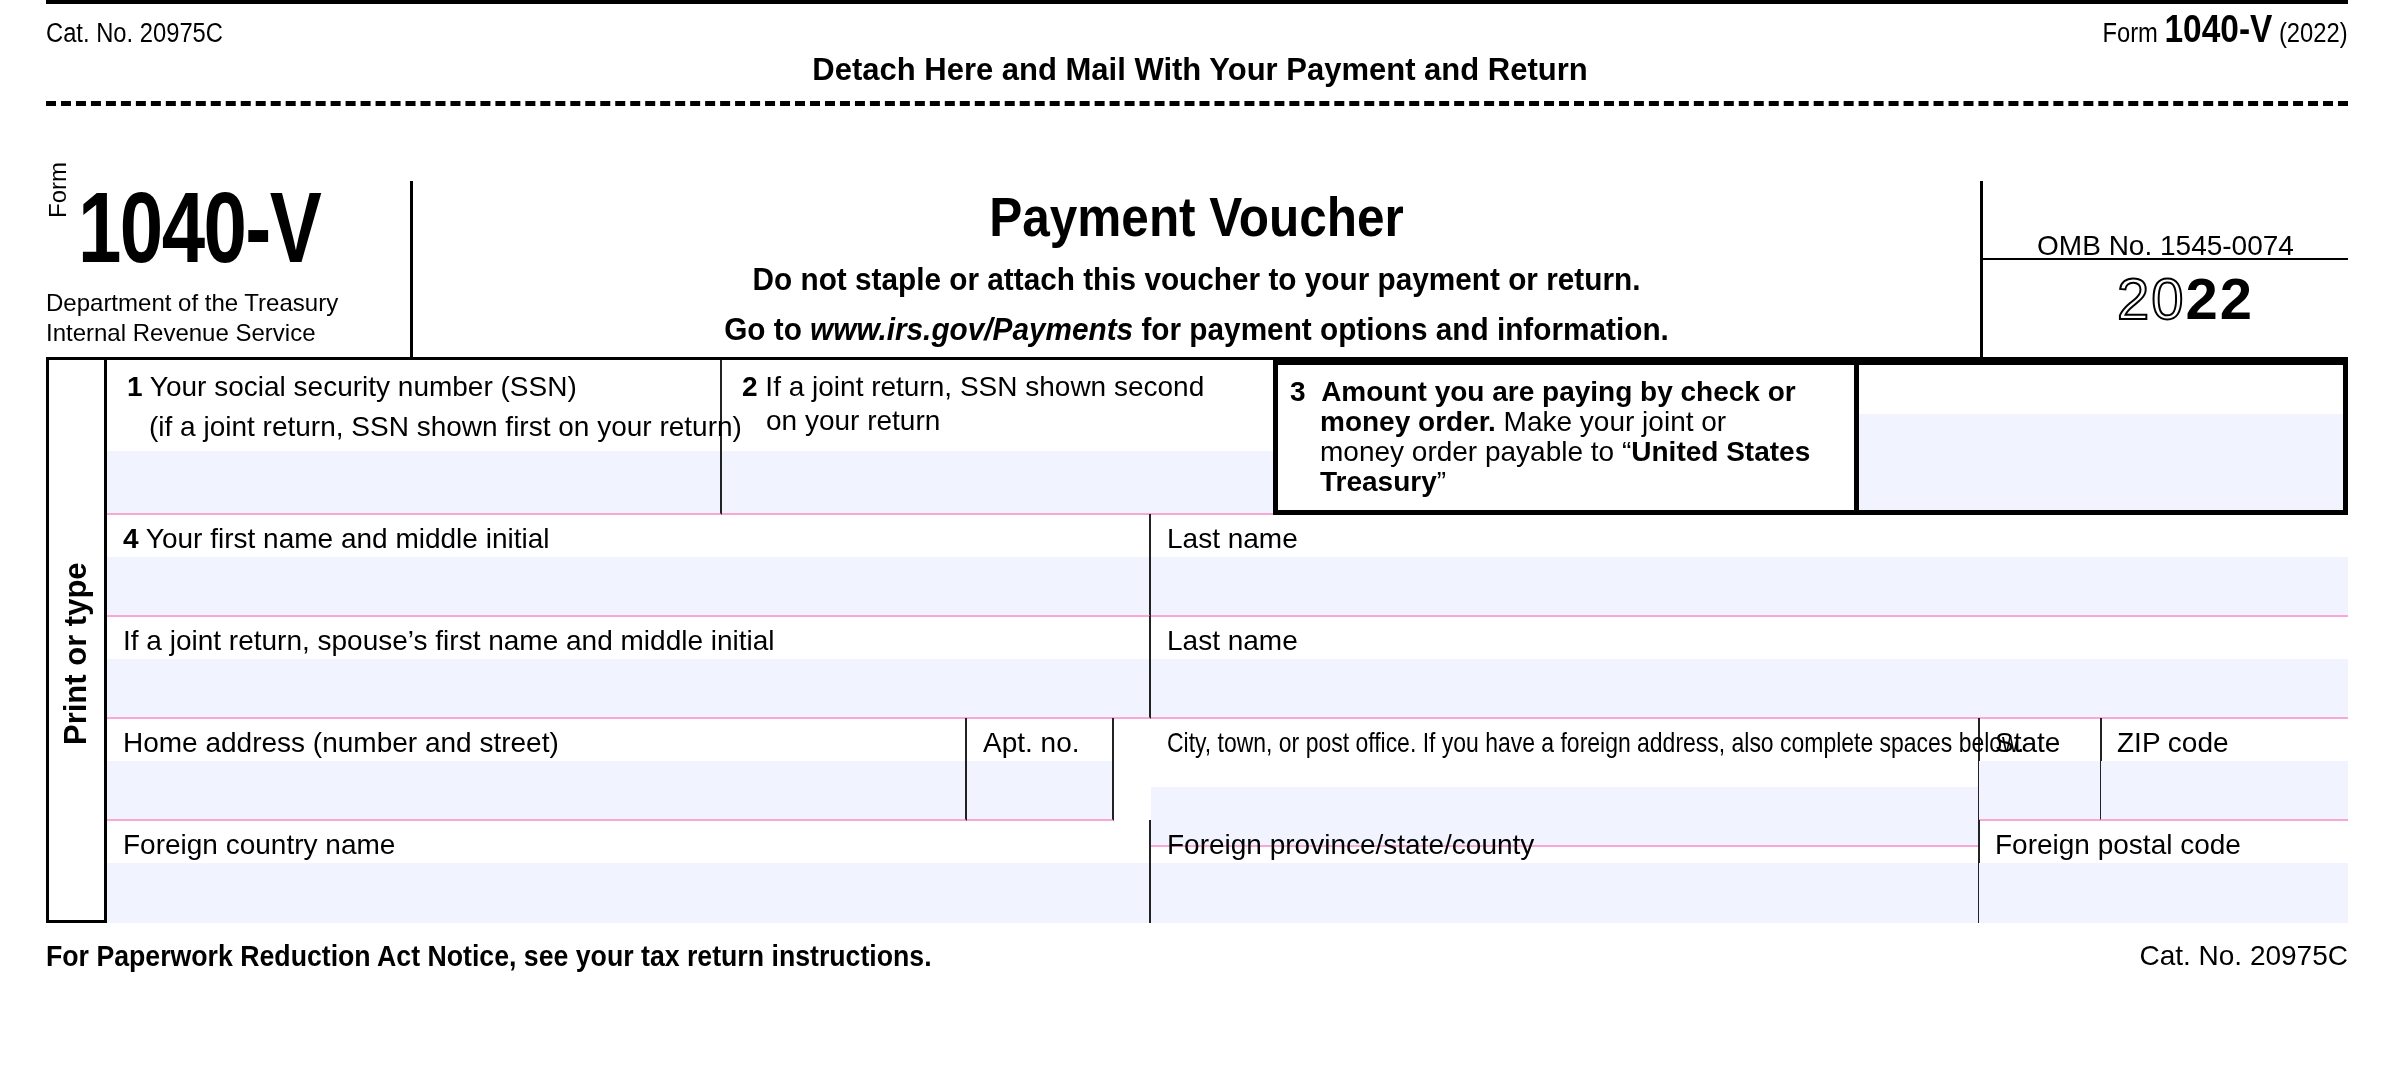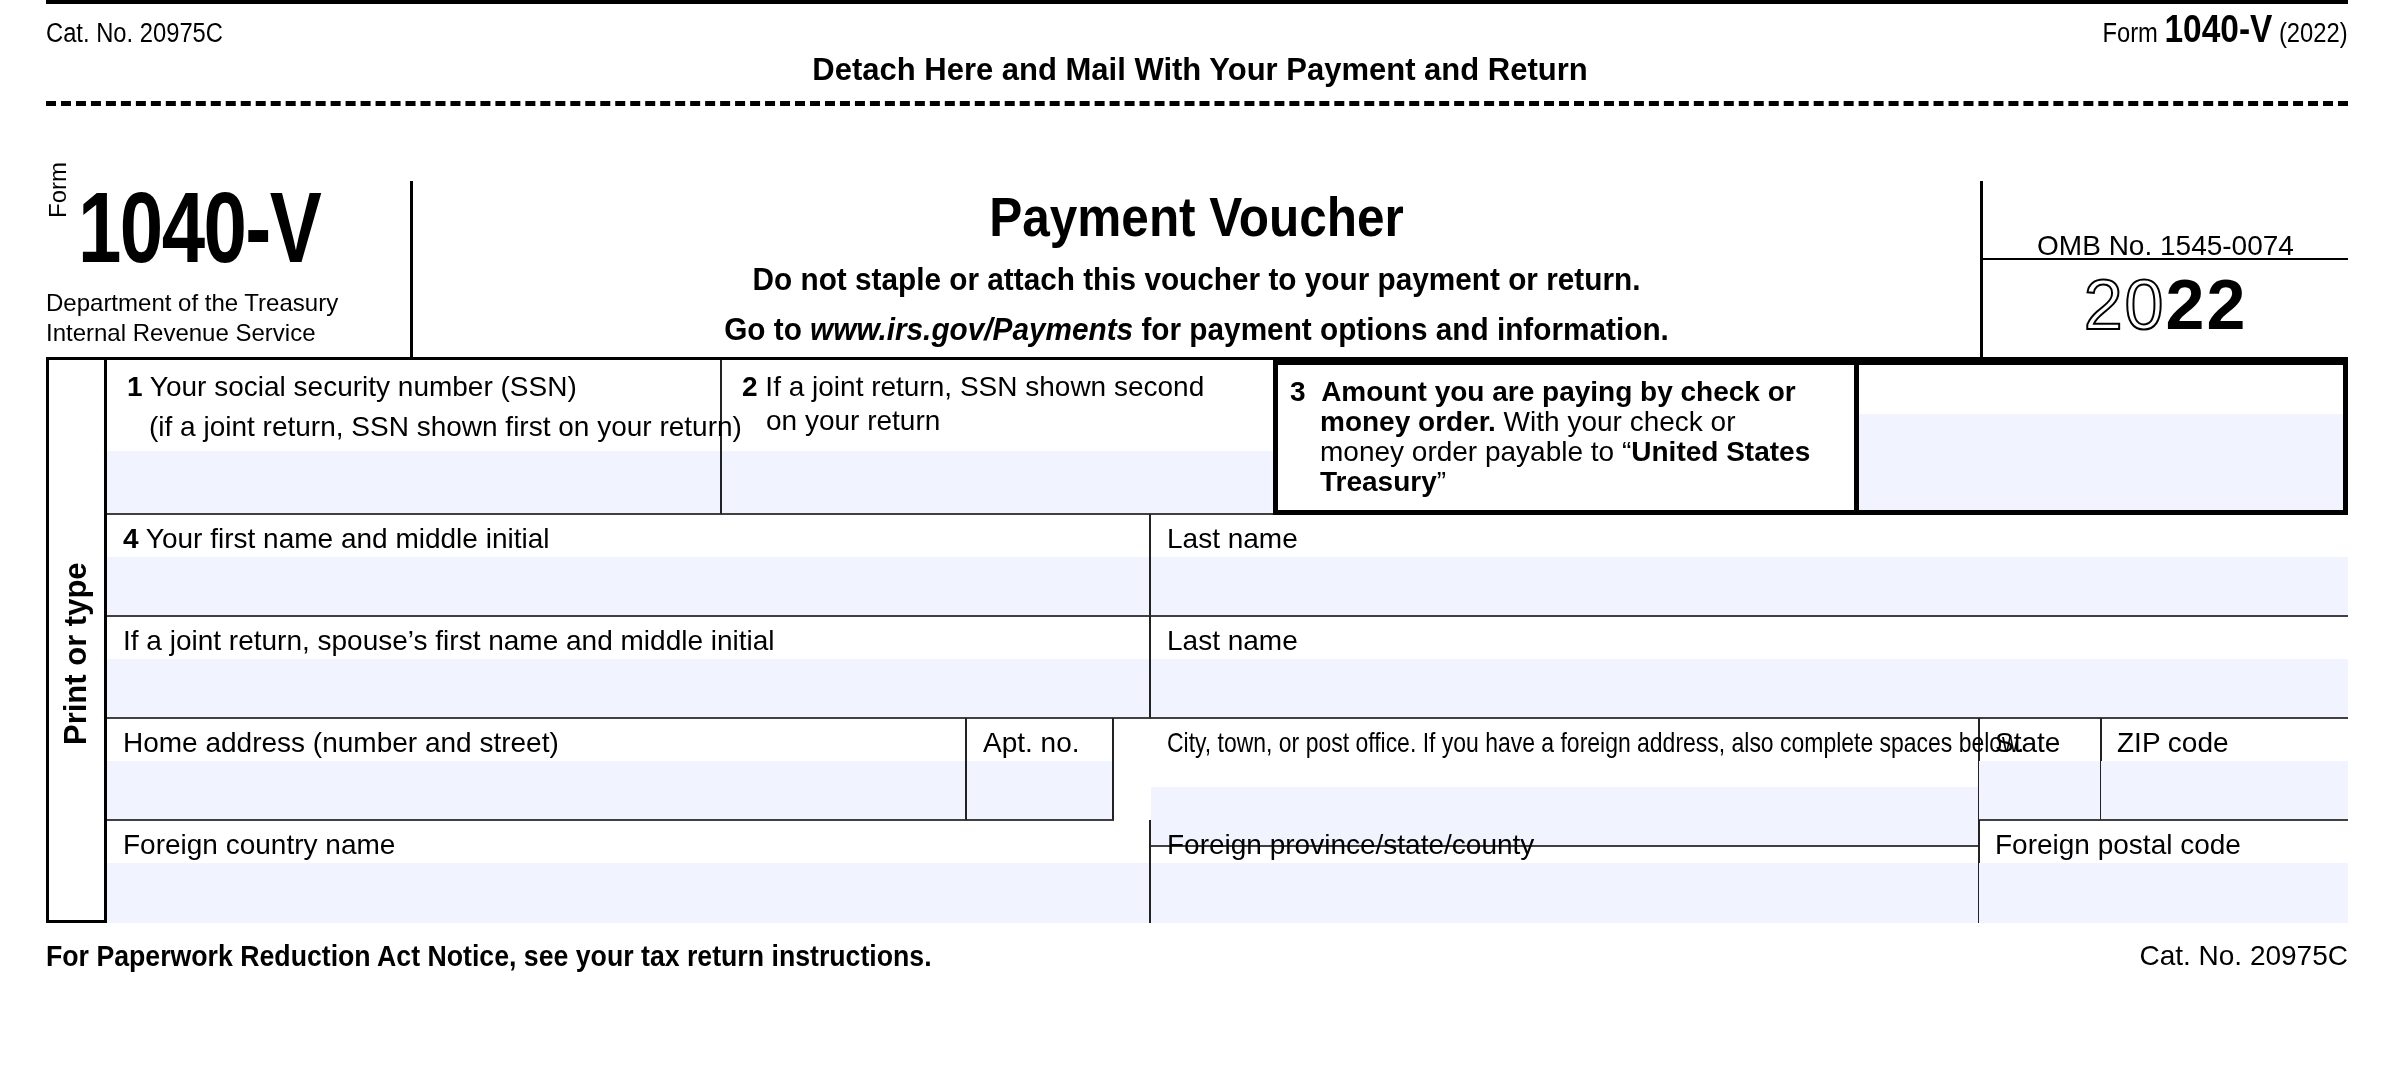--- a/index.html
+++ b/index.html
@@ -18,28 +18,28 @@
   .form-big { left:78px; top:170px; font-size:100px; font-weight:bold; letter-spacing:-2px; transform:scaleX(0.78); transform-origin:left top; }
   .dept { left:46px; top:288px; font-size:24px; line-height:30px; }
   .hdr-center { left:413px; top:181px; width:1567px; height:177px; text-align:center; }
   .title { top:4px; width:100%; font-size:55px; font-weight:bold; transform:scaleX(0.9); }
   .sub1 { top:80px; width:100%; font-size:32px; font-weight:bold; transform:scaleX(0.93); }
   .sub2 { top:130px; width:100%; font-size:32px; font-weight:bold; transform:scaleX(0.93); }
   .sub2 i { font-style:italic; }
   .hdr-right { left:1980px; top:181px; width:368px; height:177px; border-left:3px solid #000; box-sizing:border-box; }
   .omb { top:34px; width:100%; text-align:center; font-size:28px;margin-top:15px; }
   .omb-line { top:77px; left:0; width:100%; height:2px; background:#000; }
-  .year { top:84px; width:100%; text-align:center; font-size:70px; font-weight:bold; letter-spacing:2px; }
+  .year { top:84px; width:100%; text-align:center; font-size:58px; font-weight:bold; letter-spacing:2px;padding-left:20px; }
   .year .outline { color:#fff; -webkit-text-stroke:2px #000; font-weight:normal; }
   .hdr-bottom { left:46px; top:357px; width:2302px; height:3px; background:#000; }
   
   .grid { left:46px; top:358px; width:2302px; height:565px; border-left:3px solid #000; border-bottom:3px solid #000; box-sizing:border-box; }
   .pt-col { left:46px; top:358px; width:61px; height:565px; border-right:3px solid #000; box-sizing:border-box; }
   .pt-text { left:58px; top:745px; font-size:31px; font-weight:bold; transform:rotate(-90deg); transform-origin:left top; white-space:nowrap; }
-  .cell { position:absolute; box-sizing:border-box; border-right:2px solid #222; border-bottom:2px solid #404040; }
+  .cell { position:absolute; box-sizing:border-box; border-right:2px solid #222; border-bottom:2px solid #f9a8d4; }
   .cell .lbl { position:absolute; left:16px; top:10px; font-size:28px; line-height:34px; white-space:nowrap; }
   .cell .fill { position:absolute; left:0; right:0; bottom:0; background:#f1f4ff; }
   .cell.noright { border-right:none; }
   .small { font-size:24px; }
   .cond { transform:scaleX(0.82); transform-origin:left top; }
   .box3 { border:5px solid #000; }
   .footer-l { left:46px; top:940px; font-size:29px; font-weight:bold; transform:scaleX(0.92); transform-origin:left top; }
   .footer-r { right:52px; top:940px; font-size:28px; }
 </style>
 </head>
@@ -79,21 +79,21 @@
   <div class="lbl small" style="left:42px;top:50px;">(if a joint return, SSN shown first on your return)</div>
   <div class="fill" style="height:62px;"></div>
 </div>
 <div class="cell" style="left:722px;top:360px;width:551px;height:155px;border-right:none;">
   <div class="lbl" style="left:20px;"><b>2</b> <span>If a joint return, SSN shown second</span><br><span style="padding-left:24px">on your return</span></div>
   <div class="fill" style="height:62px;"></div>
 </div>
 <div class="cell box3" style="left:1273px;top:360px;width:586px;height:155px;">
   <div class="lbl" style="left:12px;top:12px;line-height:30px;font-size:28px;">
     <b>3</b>&nbsp;&nbsp;<b>Amount you are paying by check or</b><br>
-    <span style="padding-left:30px"></span><b>money order.</b><span> With your check or</span><br>
+    <span style="padding-left:30px"></span><b>money order.</b><span> Make your joint or</span><br>
     <span style="padding-left:30px"></span><span>money order payable to “</span><b>United States</b><br>
     <span style="padding-left:30px"></span><b>Treasury</b><span>”</span>
   </div>
 </div>
 <div class="cell box3" style="left:1854px;top:360px;width:494px;height:155px;">
   <div class="fill" style="height:96px;"></div>
 </div>
 
 <div class="cell" style="left:107px;top:514px;width:1044px;height:103px;">
   <div class="lbl" style="left:16px;top:8px;"><b>4</b> <span>Your first name and middle initial</span></div>

